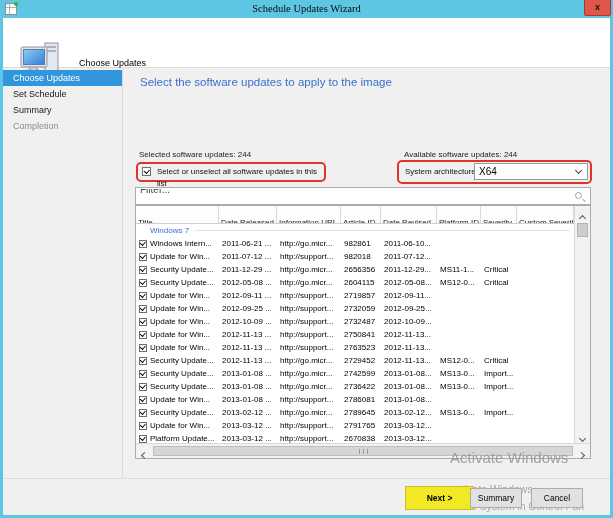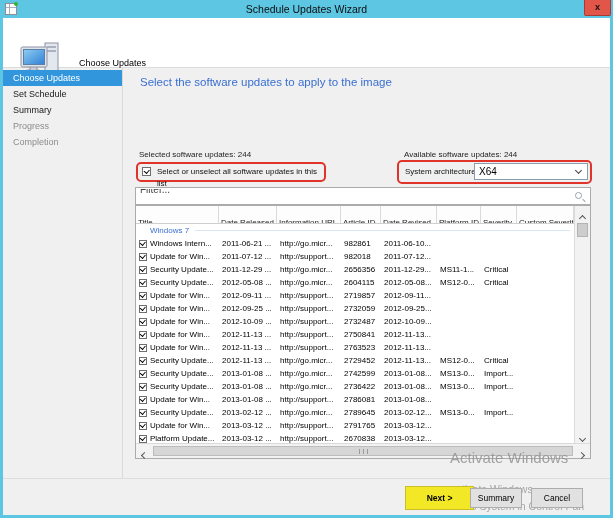--- a/index.html
+++ b/index.html
@@ -2,21 +2,21 @@
 <html><head>
 <meta charset="utf-8">
 <style>
   html,body{margin:0;padding:0;background:#c9c9c9;font-family:"Liberation Sans",sans-serif;}
   *{box-sizing:border-box;}
   .window{position:relative;width:613px;height:518px;background:#f0f0f0;overflow:hidden;
           font-family:"Liberation Sans",sans-serif;color:#1a1a1a;}
   
   .titlebar{position:absolute;left:0;top:0;width:613px;height:18px;background:#5cc6e3;}
   .titlebar .title{position:absolute;left:0;right:0;top:0;height:18px;line-height:18px;
-                   text-align:center;font-size:10.5px;color:#0d0d0d;}
+                   text-align:center;font-size:10.5px;color:#0d0d0d;font-family:Liberation Serif, serif;}
   .app-icon{position:absolute;left:5px;top:3px;width:12px;height:12px;background:#fdfdfd;
             border:1px solid #8a8f98;}
   .app-icon::before{content:"";position:absolute;left:3px;top:0;bottom:0;width:1px;background:#aab0ba;}
   .app-icon::after{content:"";position:absolute;top:3px;left:0;right:0;height:1px;background:#aab0ba;}
   .app-icon .dot{position:absolute;right:-2px;top:-2px;width:4px;height:4px;border-radius:50%;
                  background:#35b335;}
   .close-btn{position:absolute;right:2px;top:0;width:27px;height:16px;background:#e2564a;
              border:1px solid #a63b31;border-top:none;border-radius:0 0 2px 2px;
              font-size:9px;font-weight:bold;color:#111;text-align:center;line-height:15px;cursor:pointer;}
   .edge-l{position:absolute;left:0;top:18px;bottom:0;width:3px;background:#5cc6e3;}
@@ -157,21 +157,20 @@
       <rect x="2" y="5" width="26" height="20" rx="1.5" fill="#dfe3ea" stroke="#8d93a3"></rect>
       <rect x="4.5" y="7.5" width="21" height="15" fill="url(#scr)" stroke="#5b80a8"></rect>
     </svg>
     <div class="htitle">Choose Updates</div>
   </div>
 
   <div class="sidebar">
     <div class="side-item active">Choose Updates</div>
     <div class="side-item">Set Schedule</div>
     <div class="side-item">Summary</div>
-    <div class="side-item disabled">Progress</div>
     <div class="side-item disabled">Completion</div>
   </div>
   <div class="vdivider"></div>
 
   <div class="heading">Select the software updates to apply to the image</div>
   <div class="sel-label">Selected software updates: 244</div>
   <div class="avail-label">Available software updates: 244</div>
 
   <div class="annotation selall">
     <span class="cb small checked"></span>

